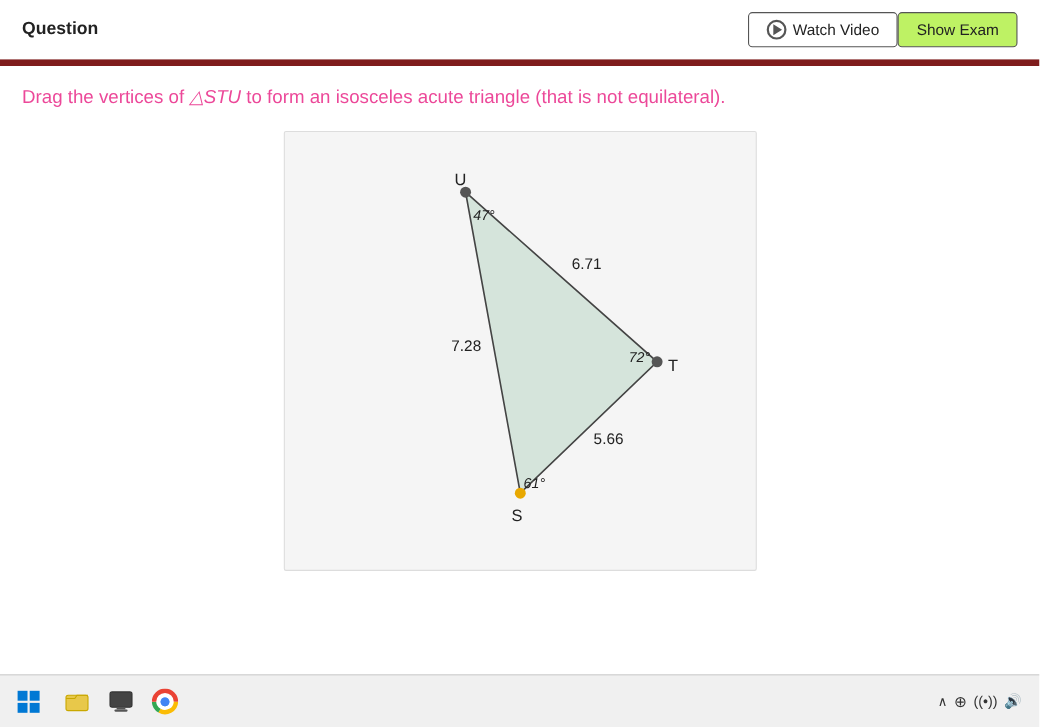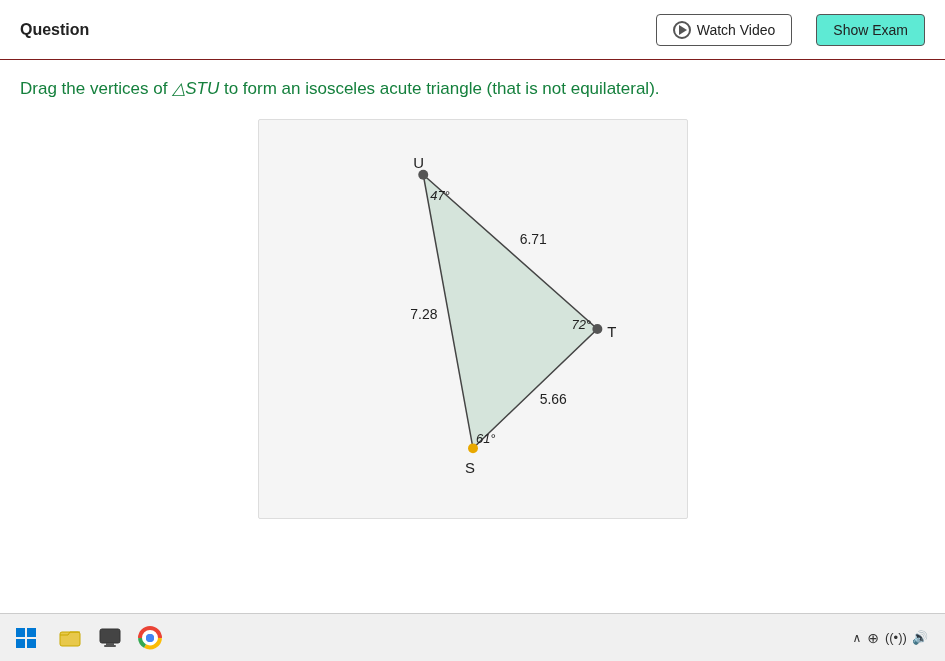--- a/index.html
+++ b/index.html
@@ -11,32 +11,32 @@
       overflow: hidden;
       position: relative;
     }
 
     
     .top-bar {
       display: flex;
       align-items: center;
       justify-content: space-between;
       padding: 12px 20px;
-      border-bottom: 1px solid #7f1d1d;
+      border-bottom: 6px solid #7f1d1d;
       height: 60px;
     }
     .question-label {
       font-size: 16px;
       font-weight: bold;
       font-family: Arial, sans-serif;
       color: #222;
     }
     .top-buttons {
       display: flex;
-      gap: 24px;
+      gap: 0;
     }
     .btn-watch-video {
       display: flex;
       align-items: center;
       gap: 6px;
       border: 1.5px solid #555;
       border-radius: 4px;
       padding: 6px 16px;
       background: #fff;
       font-size: 14px;
@@ -61,32 +61,32 @@
       height: 0;
       border-top: 5px solid transparent;
       border-bottom: 5px solid transparent;
       border-left: 8px solid #555;
       margin-left: 2px;
     }
     .btn-show-example {
       border: 1.5px solid #555;
       border-radius: 4px;
       padding: 6px 16px;
-      background: #5eead4;
+      background: #bef264;
       font-size: 14px;
       font-family: Arial, sans-serif;
       cursor: pointer;
       color: #222;
     }
 
     
     .problem-text {
       padding: 18px 20px 10px 20px;
       font-size: 17px;
-      color: #15803d;
+      color: #ec4899;
       font-family: Arial, sans-serif;
     }
     .problem-text em {
       font-style: italic;
     }
 
     
     .canvas-area {
       display: flex;
       justify-content: center;

